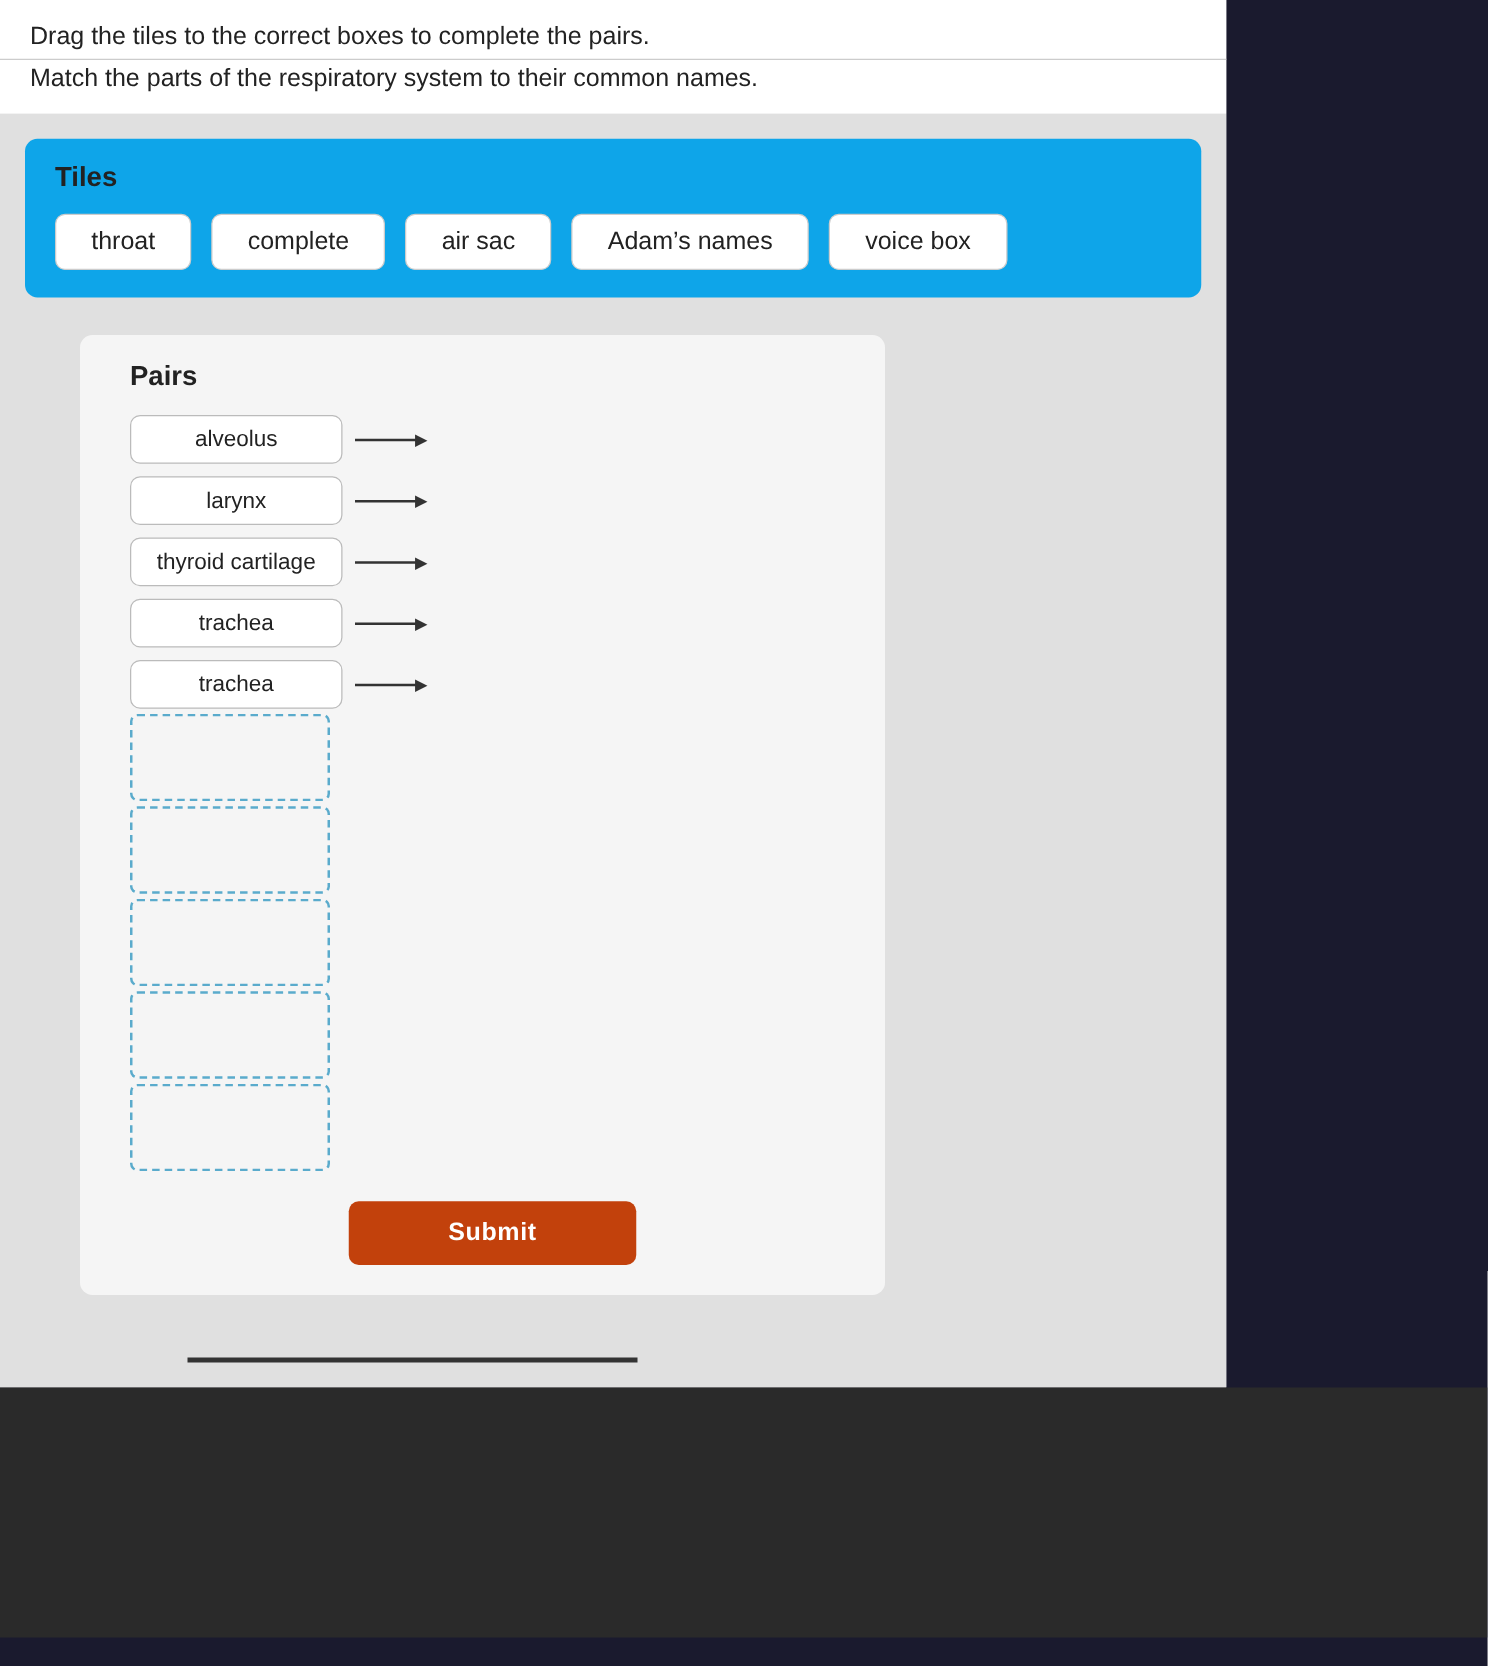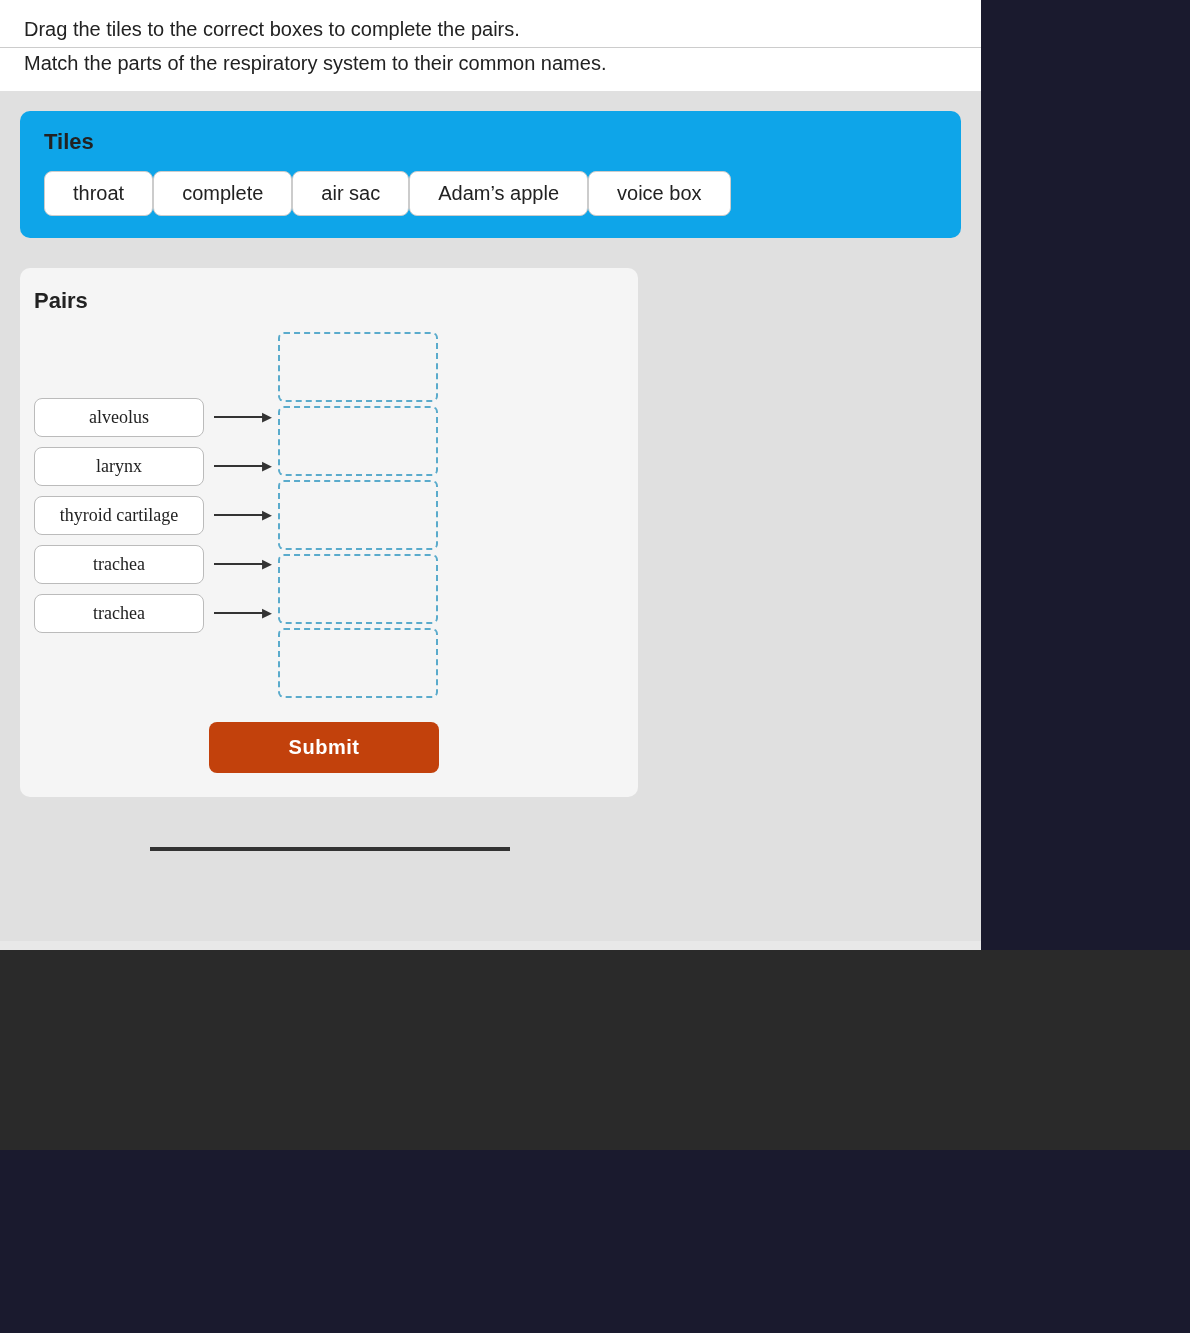--- a/index.html
+++ b/index.html
@@ -51,43 +51,45 @@
     .tiles-label {
       font-size: 22px;
       font-weight: 600;
       color: #222;
       margin-bottom: 16px;
     }
 
     .tiles-row {
       display: flex;
       flex-direction: row;
+      gap: 16px;
       flex-wrap: wrap;
     }
 
     .tile {
       background: #ffffff;
       border: 1px solid #ccc;
       border-radius: 8px;
       padding: 10px 28px;
       font-size: 20px;
       color: #222;
       cursor: grab;
       user-select: none;
       white-space: nowrap;
     }
 
     
     .pairs-section {
       background: #f5f5f5;
       border-radius: 10px;
-      padding: 20px 24px 24px 14px;
+      padding: 20px 24px 24px 40px;
       display: inline-block;
       min-width: 580px;
       margin-bottom: 24px;
+      margin-left: 44px;
     }
 
     .pairs-label {
       font-size: 22px;
       font-weight: 600;
       color: #222;
       margin-bottom: 18px;
     }
 
     .pair-row {
@@ -104,22 +106,22 @@
       padding: 8px 18px;
       font-size: 18px;
       color: #222;
       min-width: 170px;
       text-align: center;
     }
 
     
     .pairs-layout {
       display: flex;
-      align-items: center;
-      font-family: Liberation Serif, serif;
+      flex-direction: column;
+      align-items: flex-start;
     }
 
     .pairs-left {
       display: flex;
       flex-direction: column;
       gap: 6px;
     }
 
     .drop-col {
       display: flex;
@@ -203,21 +205,21 @@
 
   <div class="content-area">
 
     
     <div class="tiles-section">
       <div class="tiles-label">Tiles</div>
       <div class="tiles-row">
         <div class="tile">throat</div>
         <div class="tile">complete</div>
         <div class="tile">air sac</div>
-        <div class="tile">Adam’s apple</div>
+        <div class="tile">Adam’s names</div>
         <div class="tile">voice box</div>
       </div>
     </div>
 
     
     <div class="pairs-section">
       <div class="pairs-label">Pairs</div>
 
       <div class="pairs-layout">
 

